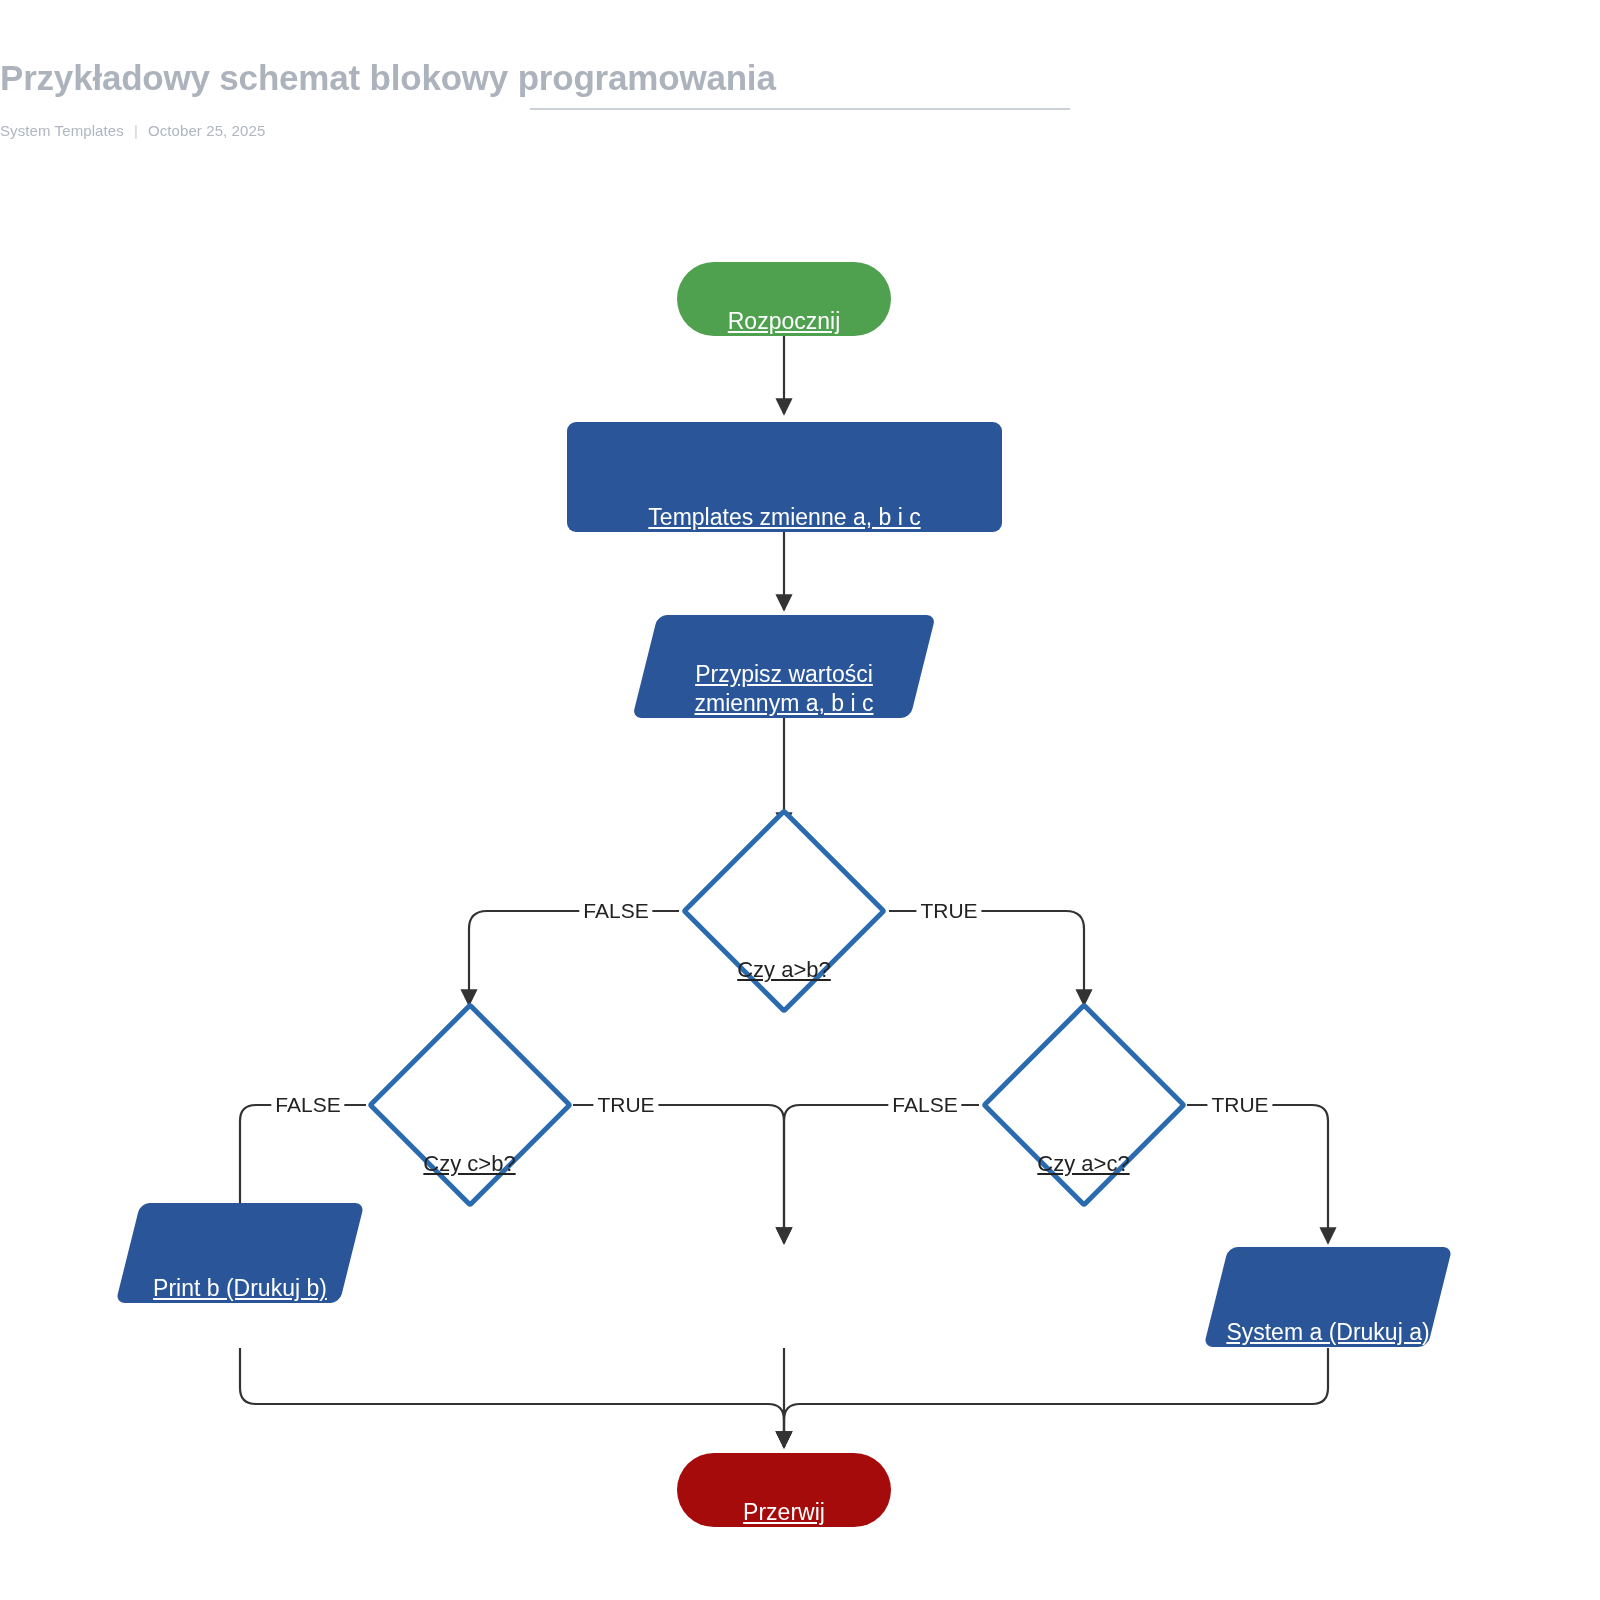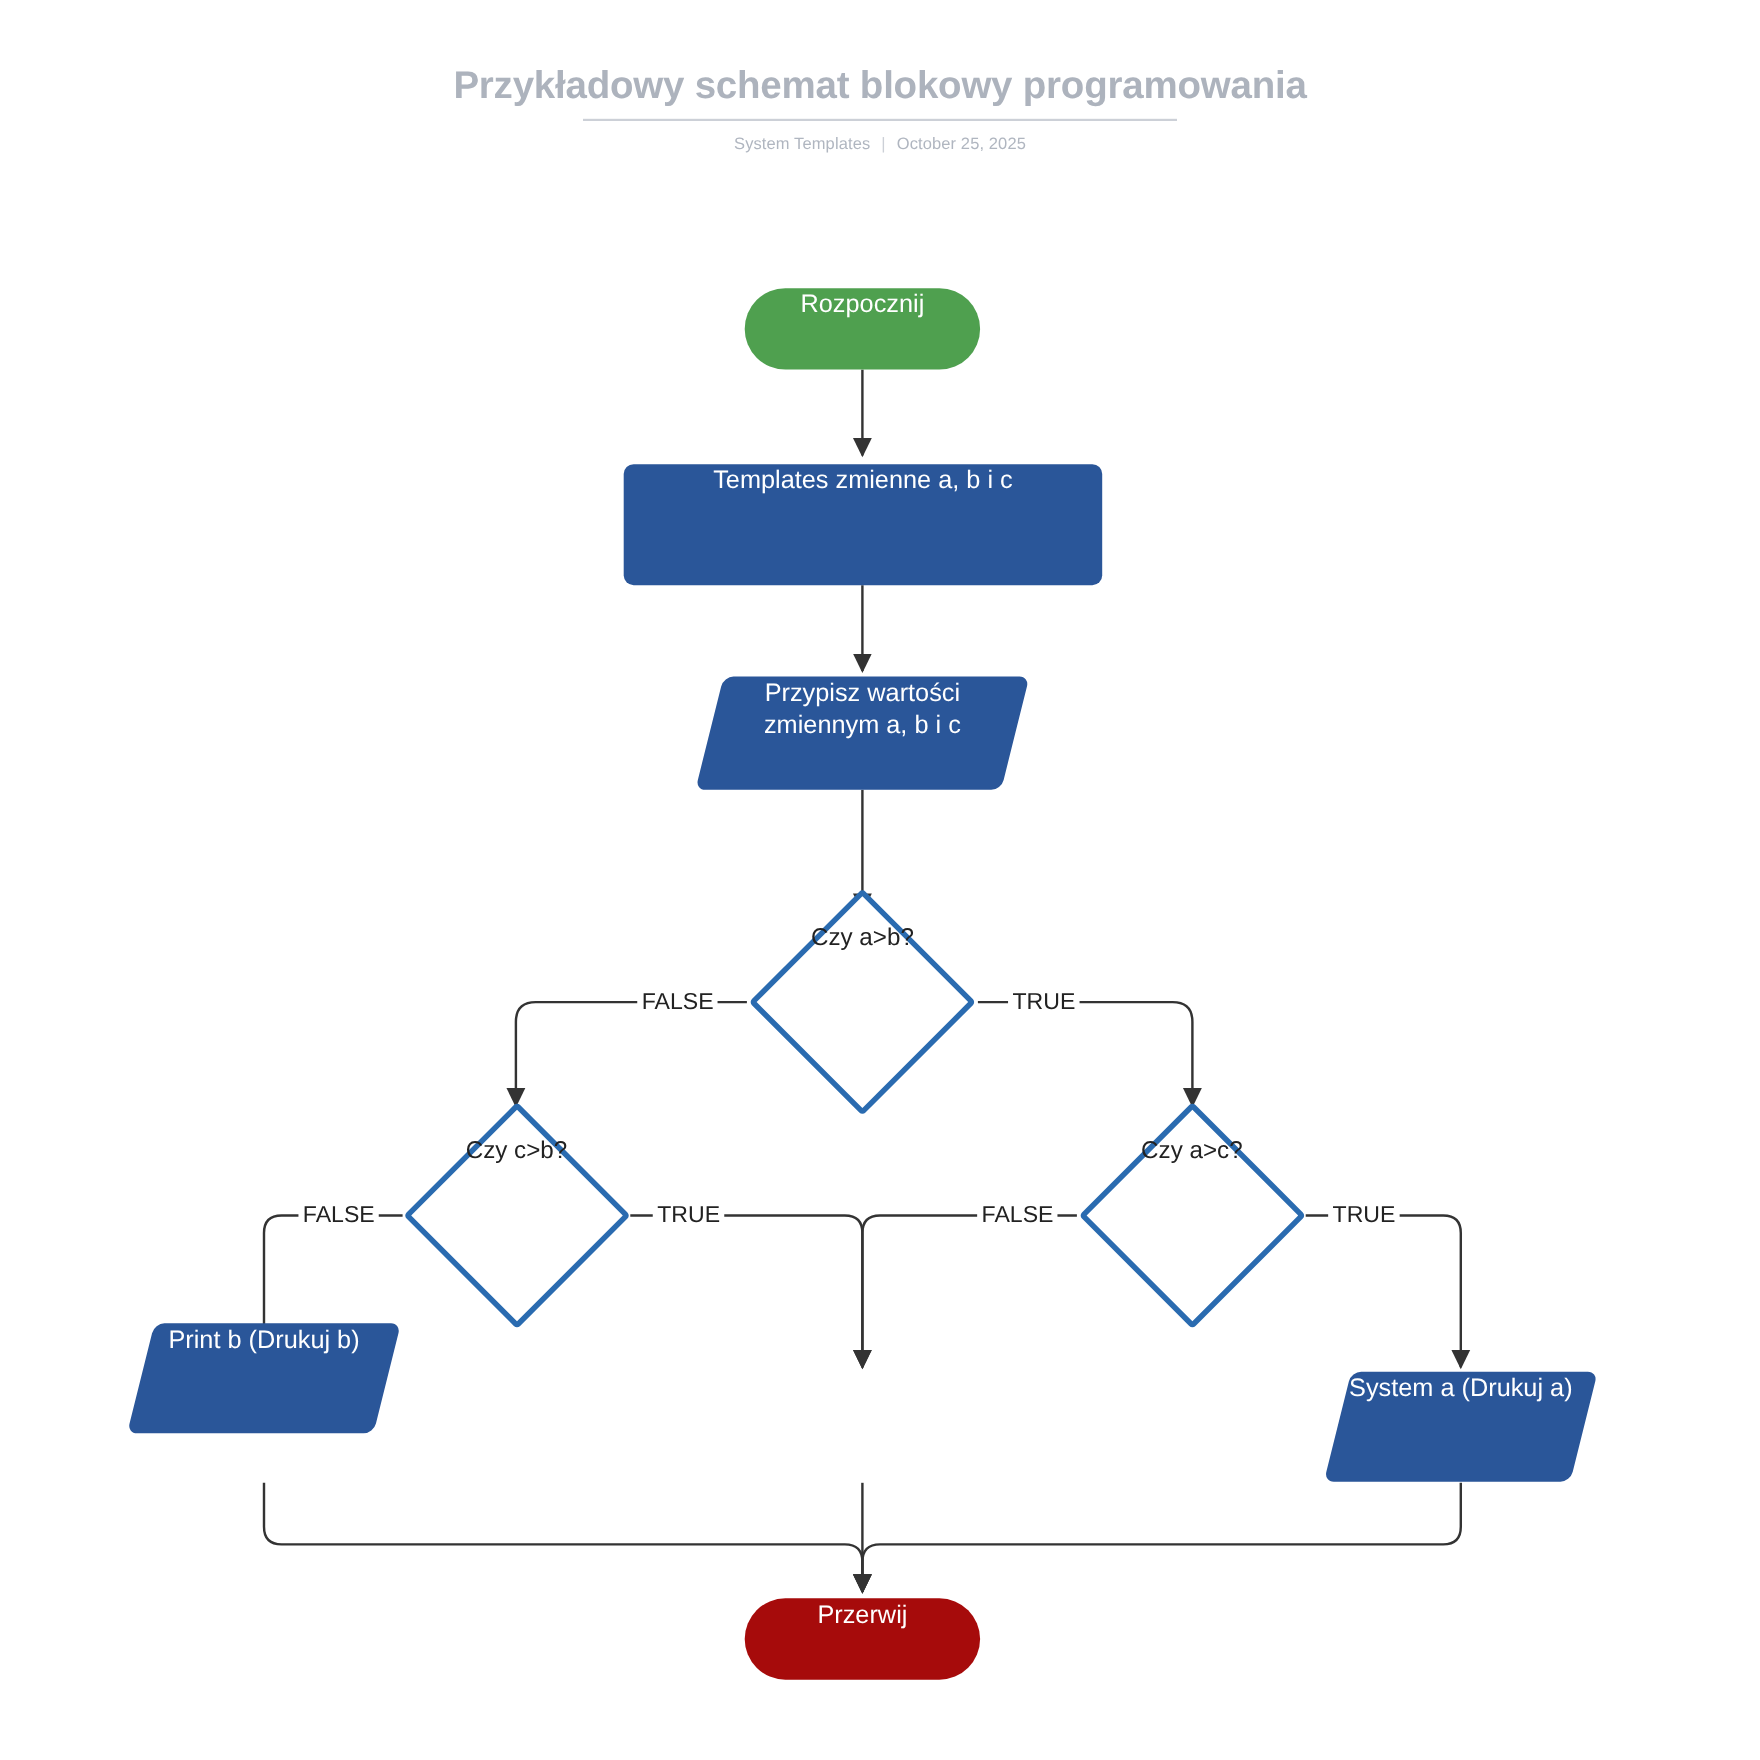--- a/index.html
+++ b/index.html
@@ -13,21 +13,20 @@
     font-family: "Liberation Sans", sans-serif;
     position: relative;
     overflow: hidden;
   }
 
   
   #header {
     position: absolute;
     top: 0; left: 0;
     width: 1600px;
-    text-align: center;
   }
   #doc-title {
     margin: 0;
     padding-top: 58px;
     font-size: 35px;
     font-weight: bold;
     color: #adb3bd;
     letter-spacing: -0.2px;
     line-height: 1.15;
   }
@@ -62,27 +61,28 @@
     position: absolute;
     left: 0; top: 0;
     width: 1600px;
     height: 1600px;
   }
 
   .node {
     position: absolute;
     box-sizing: border-box;
     display: flex;
-    align-items: flex-start;
+    align-items: flex-end;
     justify-content: center;
     text-align: center;
     color: #ffffff;
     font-size: 23px;
     line-height: 1.26;
     white-space: nowrap;
+    text-decoration: underline;
   }
 
   .node.terminator {
     border-radius: 999px;
   }
   .node.start { background: #4FA04F; }
   .node.end   { background: #A60B0B; }
 
   .node.process {
     background: #2A5699;

